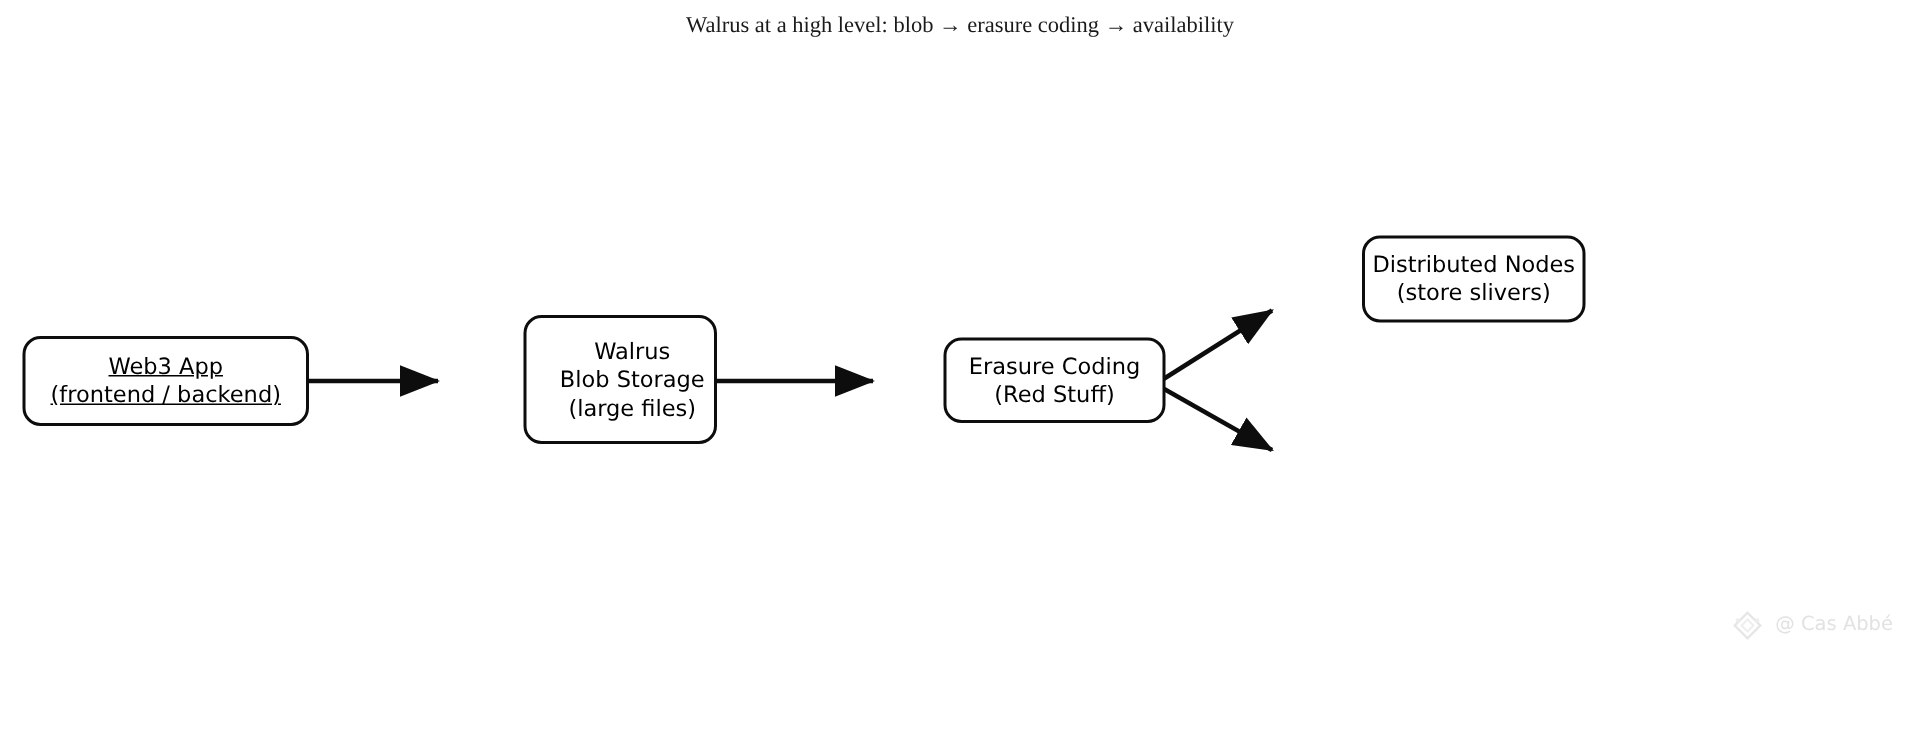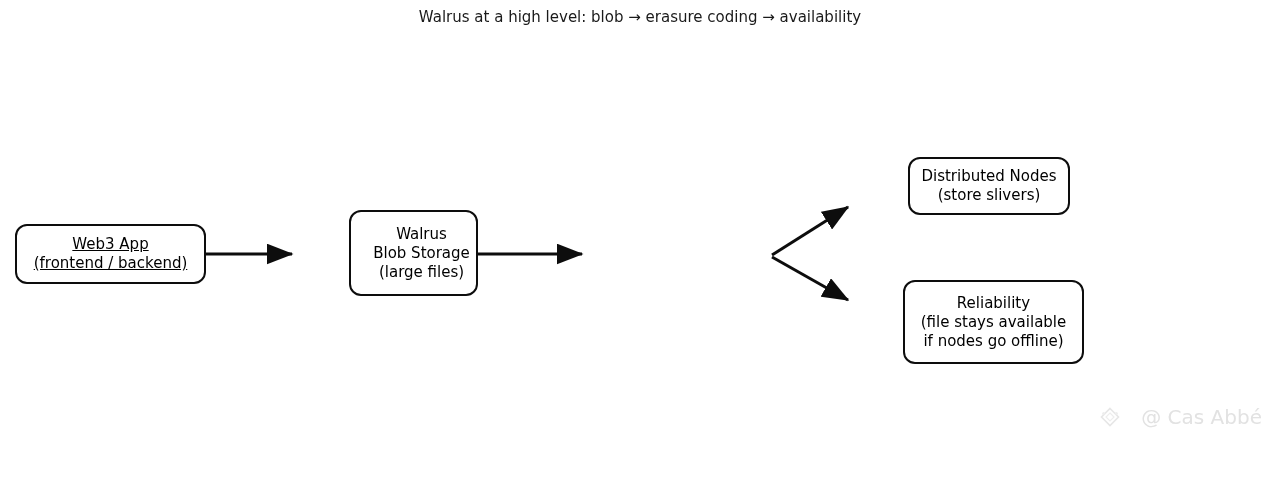--- a/index.html
+++ b/index.html
@@ -26,20 +26,21 @@
   .title {
     position: absolute;
     left: 0;
     top: 8px;
     width: 1280px;
     text-align: center;
     font-size: 15px;
     line-height: 19px;
     color: #1a1a1a;
     white-space: pre;
+    font-family: Liberation Serif, serif;
   }
 
   
   #edges {
     position: absolute;
     left: 0; top: 0;
     width: 1280px;
     height: 488px;
     pointer-events: none;
   }
@@ -60,35 +61,35 @@
   }
   .node .label {
     white-space: pre;
     display: block;
   }
 
   
   #node-web3-app        { left: 15px;  top: 224px; width: 191px; height: 60px; text-decoration: underline; }
   #node-walrus-storage  { left: 349px; top: 210px; width: 129px; height: 86px; padding-left: 16px; }
   #node-erasure-coding  { left: 629px; top: 225px; width: 148px; height: 57px; }
-  #node-distributed-nodes { left: 908px; top: 157px; width: 162px; height: 58px; }
+  #node-distributed-nodes { left: 908px; top: 157px; width: 149px; height: 58px; }
   #node-reliability     { left: 903px; top: 280px; width: 181px; height: 84px; }
 
   
   #node-web3-app .label { position: relative; z-index: 3; }
 
   .watermark {
     position: absolute;
     right: 18px;
     bottom: 10px;
     display: flex;
     align-items: center;
     gap: 6px;
     color: #e2e2e2;
-    font-size: 20px;
+    font-size: 13px;
     line-height: 24px;
     user-select: none;
     white-space: pre;
   }
   .watermark svg { display: block; }
 </style>
 </head>
 <body>
 
 <div id="canvas">
@@ -115,31 +116,30 @@
     <span class="label">Web3 App
 (frontend / backend)</span>
   </div>
 
   <div class="node" id="node-walrus-storage">
     <span class="label">Walrus
 Blob Storage
 (large files)</span>
   </div>
 
+  <div class="node" id="node-erasure-coding">
+    <span class="label">Erasure Coding
+(Red Stuff)</span>
+  </div>
 
   <div class="node" id="node-distributed-nodes">
     <span class="label">Distributed Nodes
 (store slivers)</span>
   </div>
 
-  <div class="node" id="node-reliability">
-    <span class="label">Reliability
-(file stays available
-if nodes go offline)</span>
-  </div>
 
   <div class="watermark">
     <span>
       <svg width="26" height="26" viewBox="0 0 26 26" xmlns="http://www.w3.org/2000/svg">
         <path d="M13 4.5 L21.5 13 L13 21.5 L4.5 13 Z" fill="none" stroke="#e6e6e6" stroke-width="1.6"></path>
         <path d="M13 9 L17 13 L13 17 L9 13 Z" fill="none" stroke="#ededed" stroke-width="1.2"></path>
         <circle cx="6.6" cy="9.6" r="1.5" fill="#ededed"></circle>
         <circle cx="19.4" cy="9.6" r="1.5" fill="#ededed"></circle>
       </svg>
     </span>

